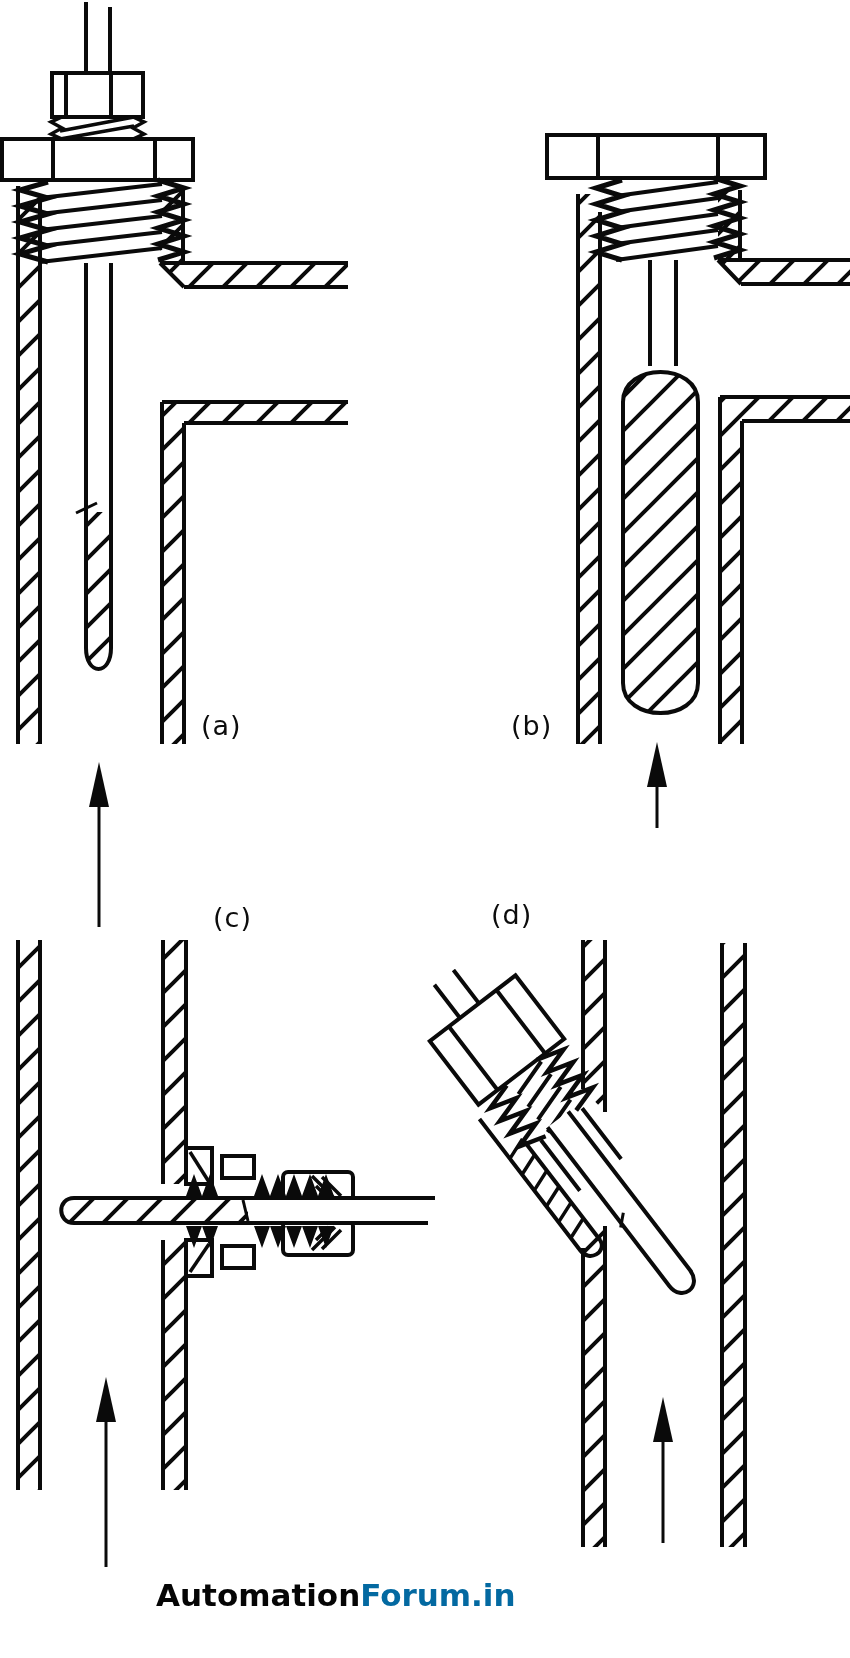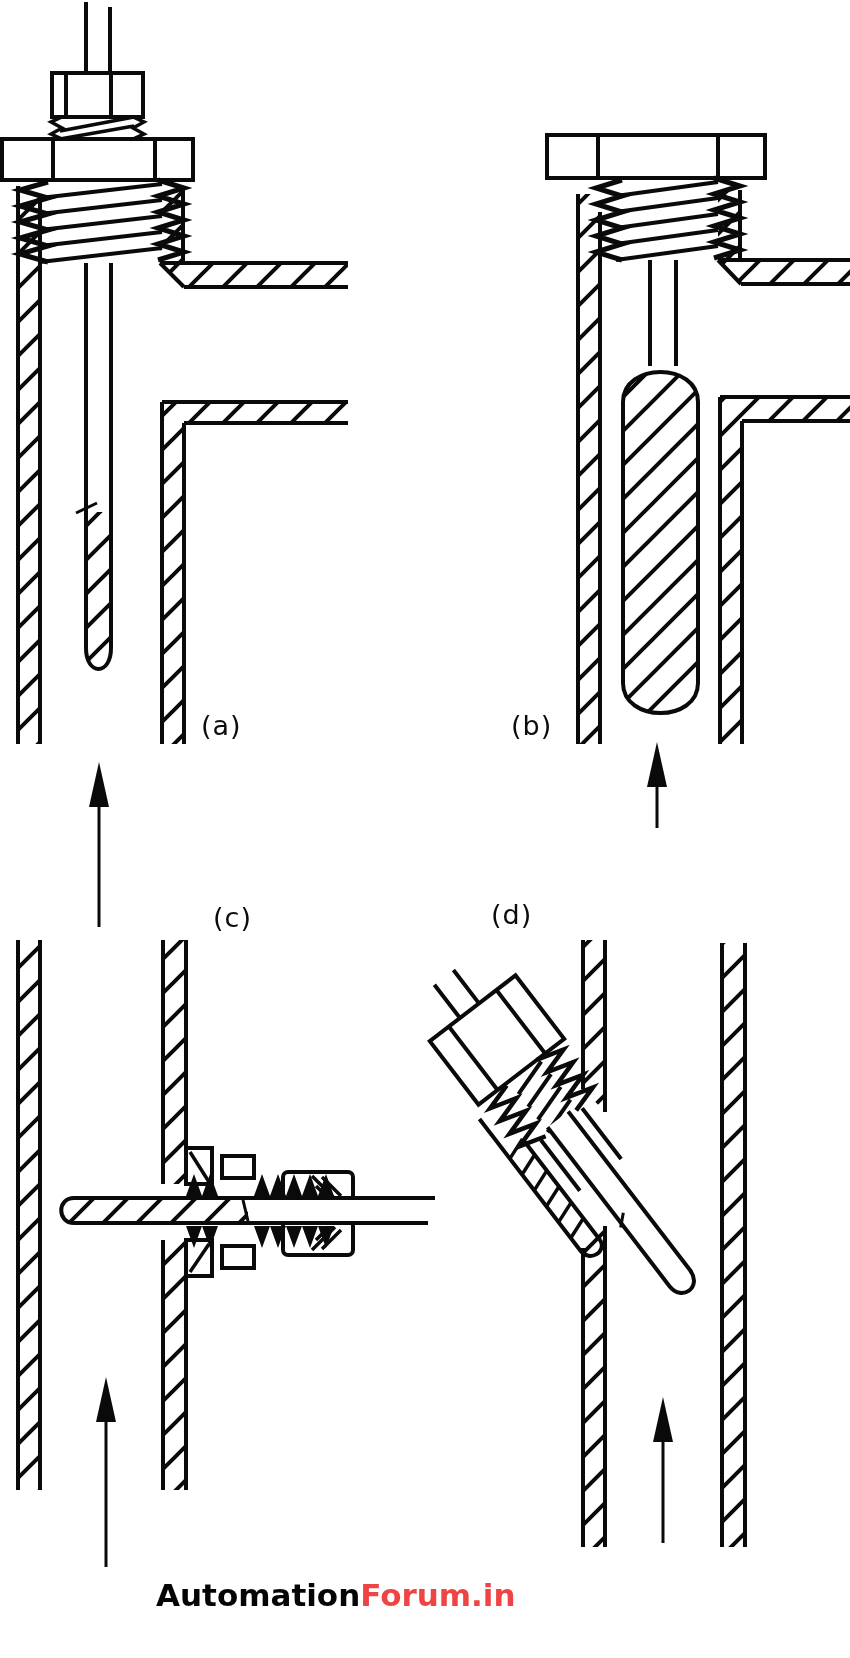--- a/index.html
+++ b/index.html
@@ -6,21 +6,21 @@
   .stage{position:relative;width:850px;height:1658px;background:#ffffff;overflow:hidden;
          font-family:"DejaVu Sans",sans-serif;}
   .stage svg{position:absolute;left:0;top:0;}
   .plabel{position:absolute;font-size:27px;color:#0c0c0c;letter-spacing:1px;}
   .lbl-a{left:201px;top:710px;}
   .lbl-b{left:511px;top:710px;}
   .lbl-c{left:213px;top:902px;}
   .lbl-d{left:491px;top:899px;}
   .brand{position:absolute;left:156px;top:1577px;font-weight:bold;font-size:31px;
          white-space:nowrap;color:#050505;}
-  .brand .sfx{color:#ef4444;}
+  .brand .sfx{color:#0369a1;}
 </style>
 </head>
 <body>
 
 <div class="stage">
 
 <svg width="850" height="1658" viewBox="0 0 850 1658">
   <defs>
     <pattern id="hz" patternUnits="userSpaceOnUse" width="34" height="34">
       <path d="M0,34 L34,0 M-17,17 L17,-17 M17,51 L51,17" stroke="#0a0a0a" stroke-width="4" fill="none"></path>

